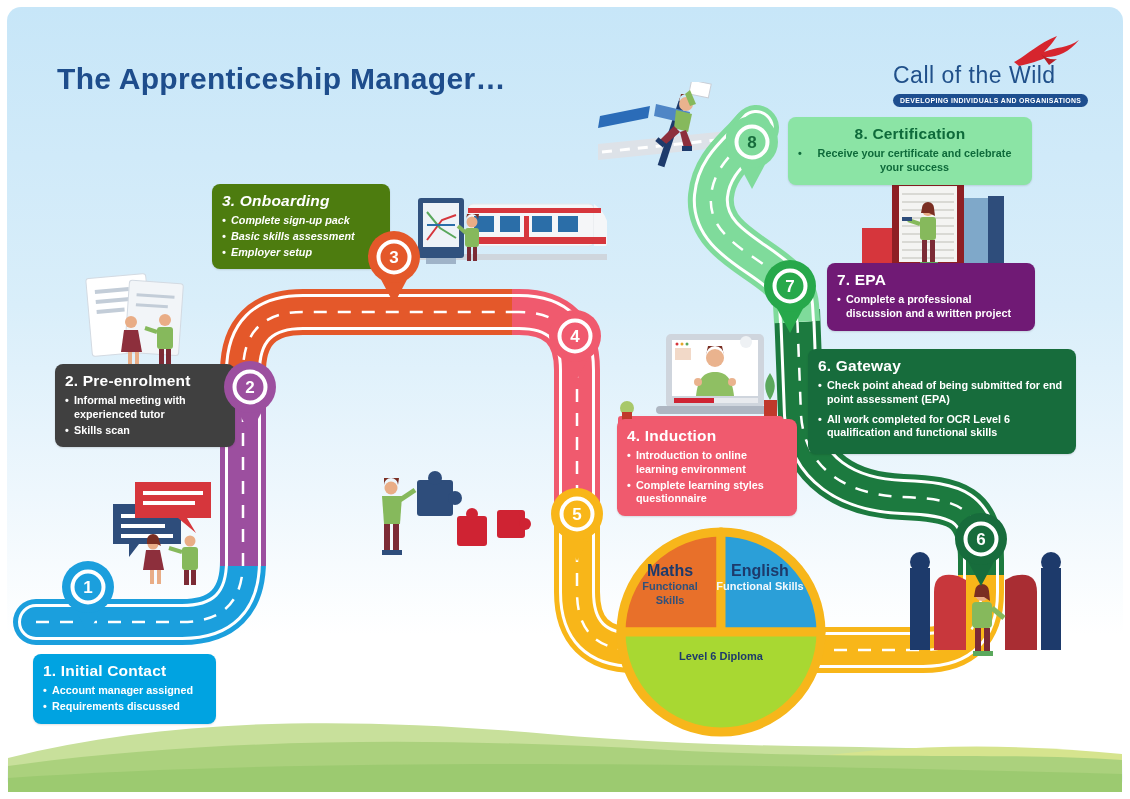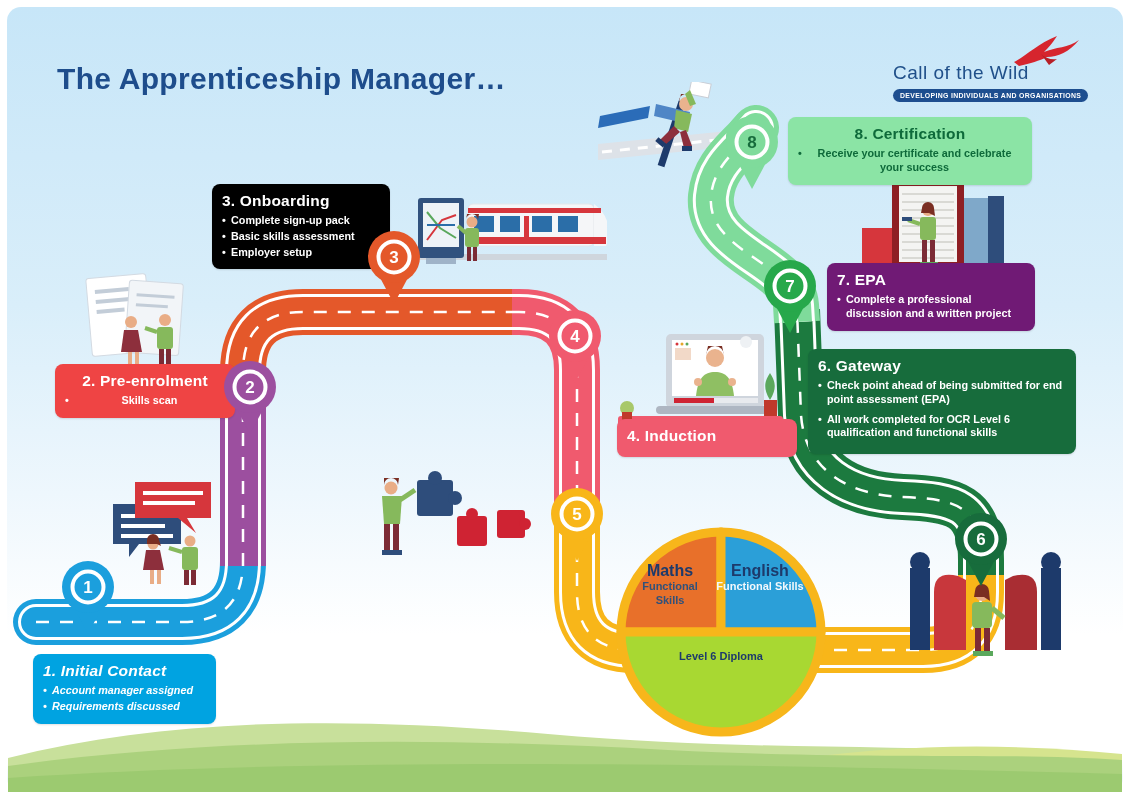--- a/index.html
+++ b/index.html
@@ -5,36 +5,36 @@
   html,body{margin:0;padding:0;background:#ffffff;font-family:"Liberation Sans",sans-serif;}
   #canvas{position:relative;width:1130px;height:799px;overflow:hidden;background:#ffffff;}
   .sky{position:absolute;inset:7px;border-radius:14px;z-index:0;
        background:linear-gradient(180deg,#c7e6f8 0%,#d9eefa 38%,#eef7fd 62%,#ffffff 80%,#ffffff 96%,#e7f2fa 100%);}
   .hills{position:absolute;left:8px;right:8px;bottom:7px;height:92px;z-index:1;}
   #page-title{position:absolute;left:57px;top:62px;z-index:4;font-size:30px;font-weight:bold;
        color:#1e4d8c;letter-spacing:.3px;margin:0;}
   
   #logo{position:absolute;left:893px;top:32px;width:196px;z-index:4;}
   #logo .bird{position:absolute;left:118px;top:0;}
-  #logo .brand{margin-top:30px;font-size:19px;color:#20508a;letter-spacing:.5px;}
+  #logo .brand{margin-top:30px;font-size:23px;color:#20508a;letter-spacing:.5px;}
   #logo .tagline{margin-top:4px;display:inline-block;background:#1d4e8f;color:#ffffff;
        font-size:6.9px;font-weight:bold;letter-spacing:.35px;padding:3px 7px;border-radius:8px;}
   
   #road{position:absolute;left:0;top:0;z-index:2;pointer-events:none;}
   #runner-illo{position:absolute;left:598px;top:82px;z-index:1;}
   .illo{position:absolute;z-index:3;}
   
   .stage{position:absolute;z-index:4;border-radius:8px;padding:8px 10px;color:#ffffff;box-shadow:0 1px 2px rgba(0,0,0,.12);}
   .stage h3{margin:0 0 4px;font-size:15.5px;font-weight:bold;letter-spacing:.2px;}
   .stage ul{margin:0;padding:0;list-style:none;font-size:10.8px;line-height:1.28;font-weight:bold;}
   .stage li{position:relative;padding-left:9px;margin-bottom:2px;}
   .stage li::before{content:"\2022";position:absolute;left:0;}
-  #stage1{left:33px;top:654px;width:163px;background:#00a3e1;font-style:italic;}
-  #stage2{left:55px;top:364px;width:160px;background:#ef4444;text-align:center;}
-  #stage3{left:212px;top:184px;width:158px;background:#000000;}
+  #stage1{left:33px;top:654px;width:163px;background:#00a3e1;}
+  #stage2{left:55px;top:364px;width:160px;background:#404040;}
+  #stage3{left:212px;top:184px;width:158px;background:#4d7c0f;font-style:italic;}
   #stage4{left:617px;top:419px;width:160px;background:#f05a6e;}
   #stage5{left:345px;top:561px;width:206px;background:#f8b619;color:#1d3a6b;}
   #stage6{left:808px;top:349px;width:248px;background:#176c3c;}
   #stage6 li{margin-bottom:6px;}
   #stage7{left:827px;top:263px;width:188px;background:#701a75;}
   #stage8{left:788px;top:117px;width:224px;background:#8be4a5;color:#0e6a3a;text-align:center;}
   
   .pin{position:absolute;width:56px;height:76px;z-index:5;}
   .pin-num{font-family:"Liberation Sans",sans-serif;font-size:17px;font-weight:bold;fill:#ffffff;}
   .pin-num.dark{fill:#176c3c;}
@@ -316,33 +316,38 @@
   <div class="stage" id="stage1">
     <h3>1. Initial Contact</h3>
     <ul>
       <li>Account manager assigned</li>
       <li>Requirements discussed</li>
     </ul>
   </div>
   <div class="stage" id="stage2">
     <h3>2. Pre-enrolment</h3>
     <ul>
+      <li>Informal meeting with experienced tutor</li>
       <li>Skills scan</li>
     </ul>
   </div>
   <div class="stage" id="stage3">
     <h3>3. Onboarding</h3>
     <ul>
       <li>Complete sign-up pack</li>
       <li>Basic skills assessment</li>
       <li>Employer setup</li>
     </ul>
   </div>
   <div class="stage" id="stage4">
     <h3>4. Induction</h3>
+    <ul>
+      <li>Introduction to online learning environment</li>
+      <li>Complete learning styles questionnaire</li>
+    </ul>
   </div>
   <div class="stage" id="stage6">
     <h3>6. Gateway</h3>
     <ul>
       <li>Check point ahead of being submitted for end point assessment (EPA)</li>
       <li>All work completed for OCR Level 6 qualification and functional skills</li>
     </ul>
   </div>
   <div class="stage" id="stage7">
     <h3>7. EPA</h3>

